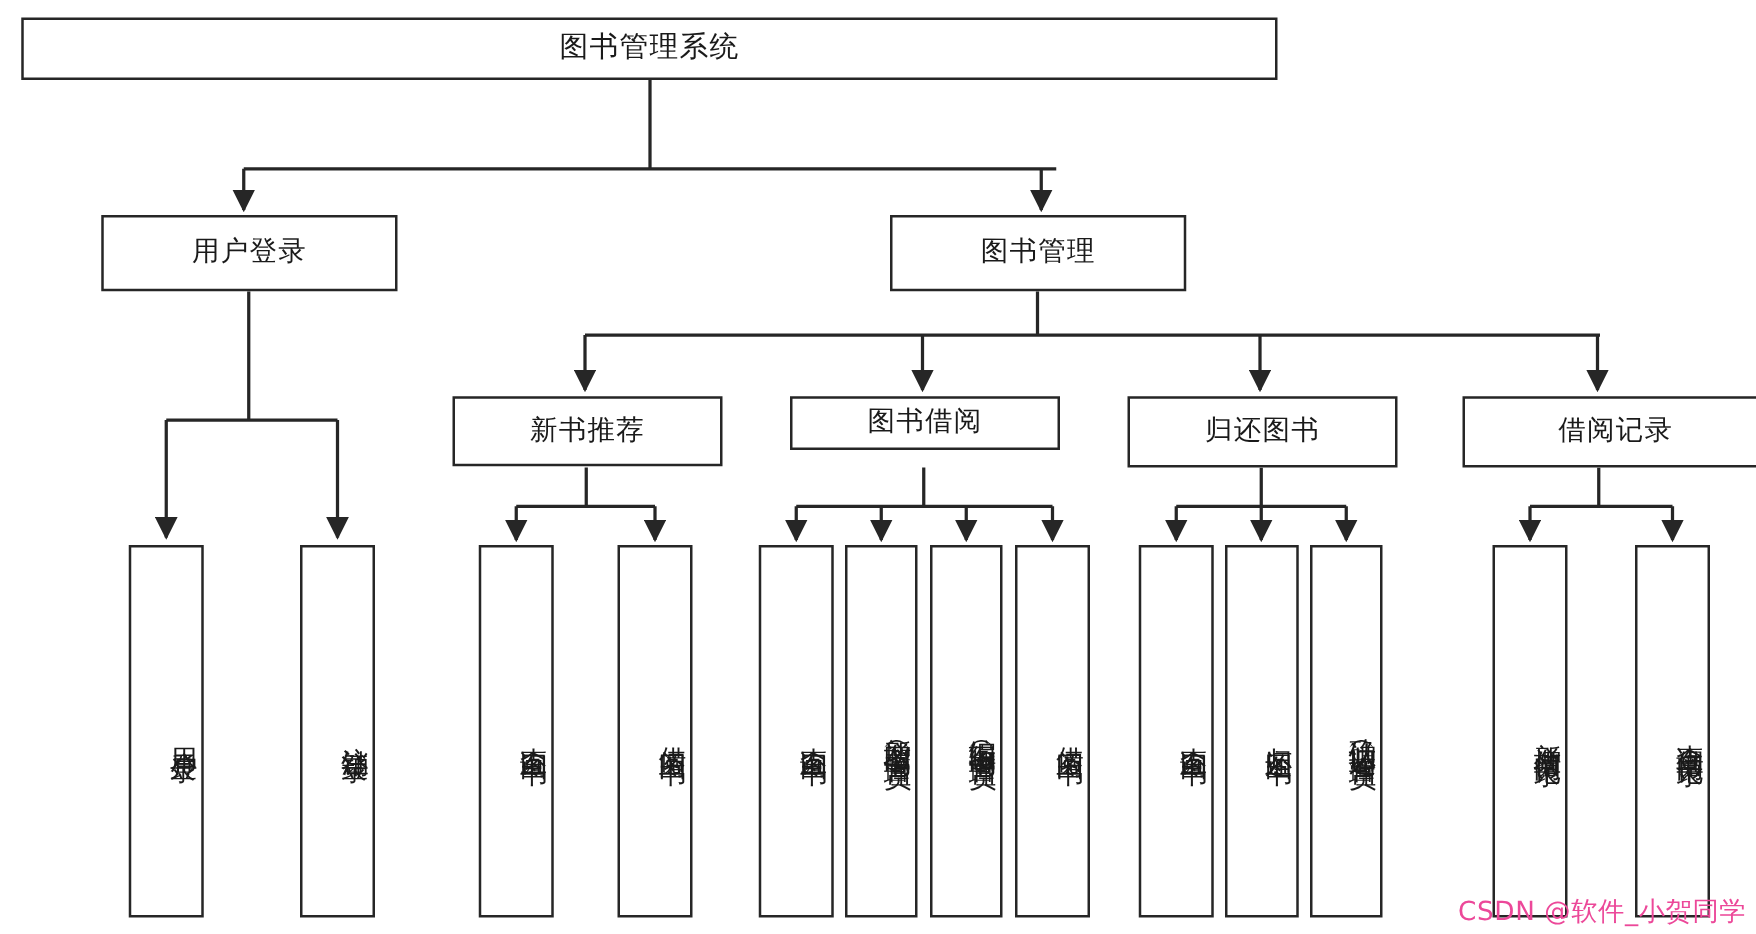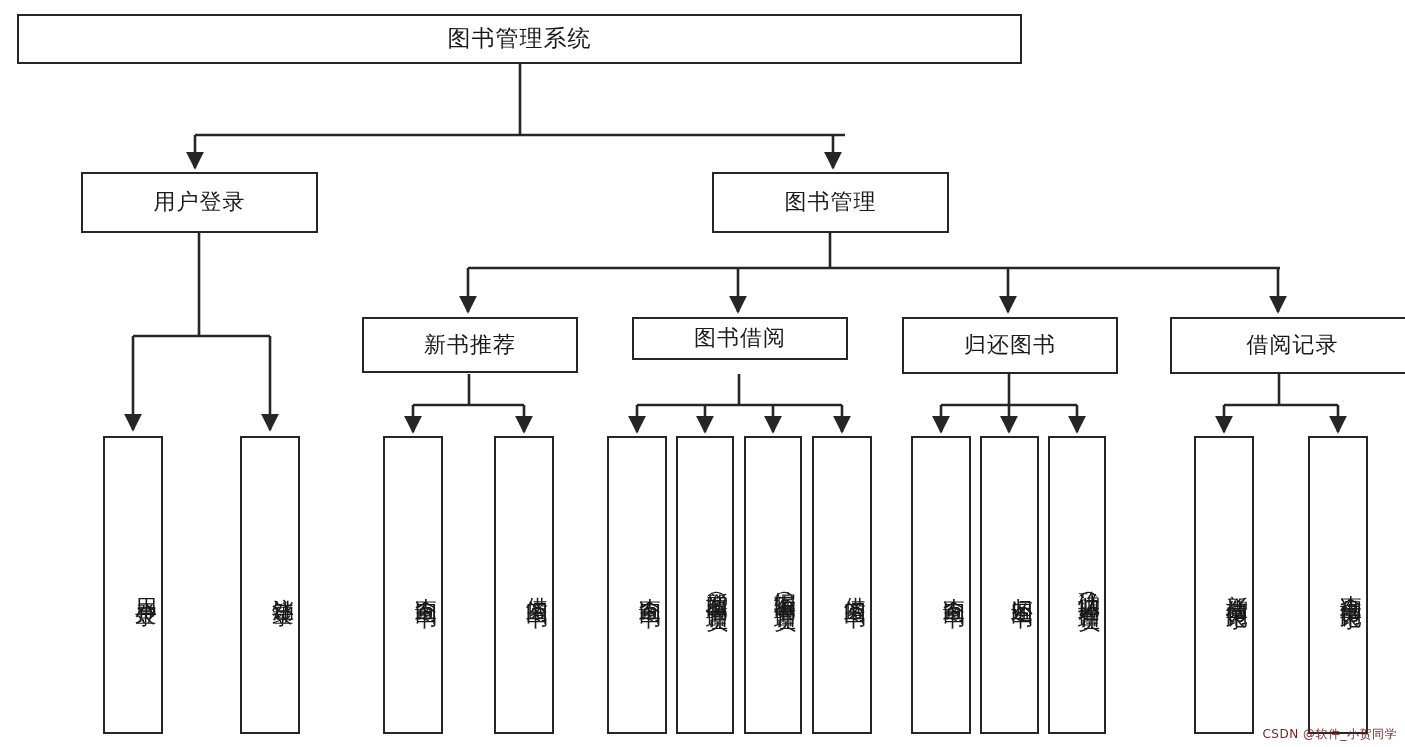--- a/index.html
+++ b/index.html
@@ -59,22 +59,22 @@
     display: block;
     white-space: nowrap;
   }
   .node.v.top-align {
     align-items: flex-start;
   }
   .watermark {
     position: absolute;
     right: 8px;
     bottom: 4px;
-    font-size: 12px;
-    color: #7f1d1d;
+    font-size: 21px;
+    color: #ec4899;
     white-space: nowrap;
     letter-spacing: 0.5px;
   }
 </style>
 </head>
 <body>
 
 <div id="diagram-root">
 
   <svg class="wires" viewBox="0 0 1405 747" xmlns="http://www.w3.org/2000/svg">

